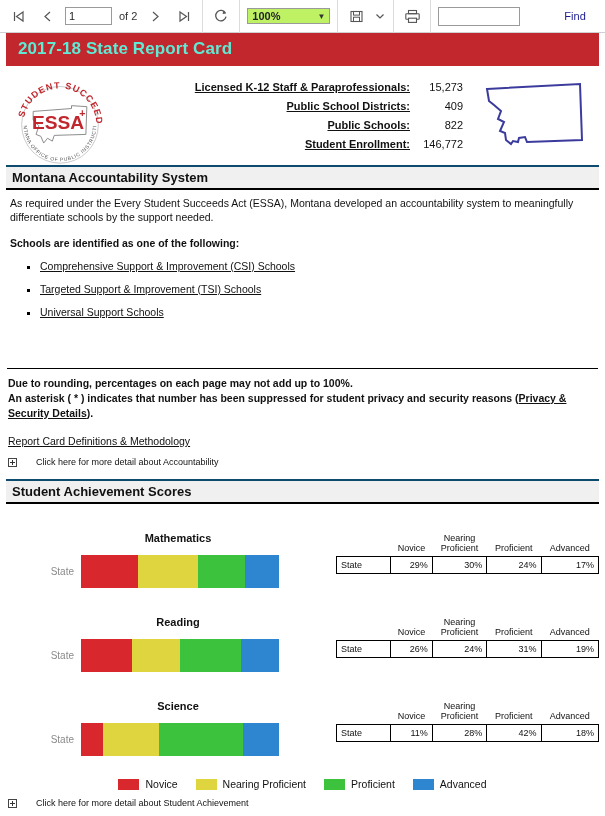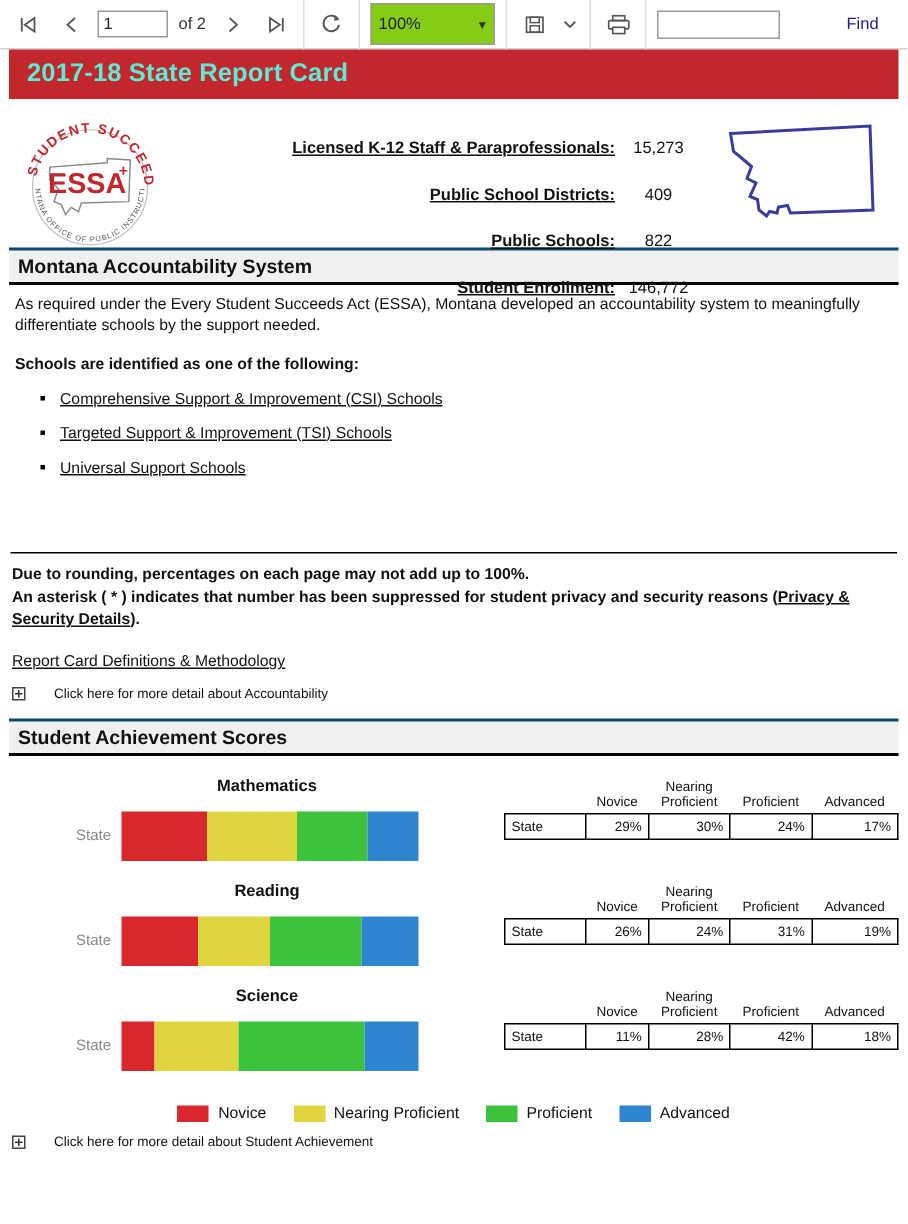--- a/index.html
+++ b/index.html
@@ -43,30 +43,31 @@
   .page-input {
     width: 47px; height: 18px;
     border: 1px solid #9a9a9a;
     font-size: 11px;
     font-family: "Liberation Sans", sans-serif;
     padding: 0 3px;
     color: #222;
   }
   .of-label { font-size: 11px; color: #333; white-space: nowrap; }
   .zoom-select {
-    width: 83px; height: 28px;
+    width: 83px; height: 16px;
     border: 1px solid #9a9a9a;
-    background: #84cc16;
+    background: #bef264;
     font-size: 11px;
     font-family: "Liberation Sans", sans-serif;
     display: flex; align-items: center;
     padding: 0 4px;
     justify-content: space-between;
     color: #222;
     cursor: pointer;
+    font-weight: bold;
   }
   .zoom-select .caret { font-size: 8px; color: #333; }
   .find-input {
     width: 82px; height: 19px;
     border: 1px solid #9a9a9a;
     background: #fff;
     font-size: 11px;
     font-family: "Liberation Sans", sans-serif;
     padding: 0 3px;
   }
@@ -116,23 +117,22 @@
     color: #111;
   }
   .stat-label {
     font-weight: bold;
     text-decoration: underline;
     white-space: nowrap;
   }
   .stat-value {
     margin-left: 5px;
     width: 48px;
-    text-align: center;
-    color: #111;
-    margin-top: 12px;
+    text-align: right;
+    color: #111;
   }
   .map-wrap {
     width: 130px;
     display: flex;
     justify-content: center;
     padding-top: 6px;
   }
 
   
   .section-head {
@@ -213,21 +213,21 @@
     position: absolute;
     background: #333;
   }
   .plus-box::before { left: 1px; right: 1px; top: 3px; height: 1px; }
   .plus-box::after { top: 1px; bottom: 1px; left: 3px; width: 1px; }
 
   
   .ach-block {
     display: flex;
     align-items: flex-start;
-    padding-top: 14px;
+    padding-top: 28px;
   }
   .chart-col { width: 330px; }
   .chart-title {
     text-align: center;
     font-size: 11px;
     font-weight: bold;
     color: #111;
     padding-left: 14px;
   }
   .bar-row {

